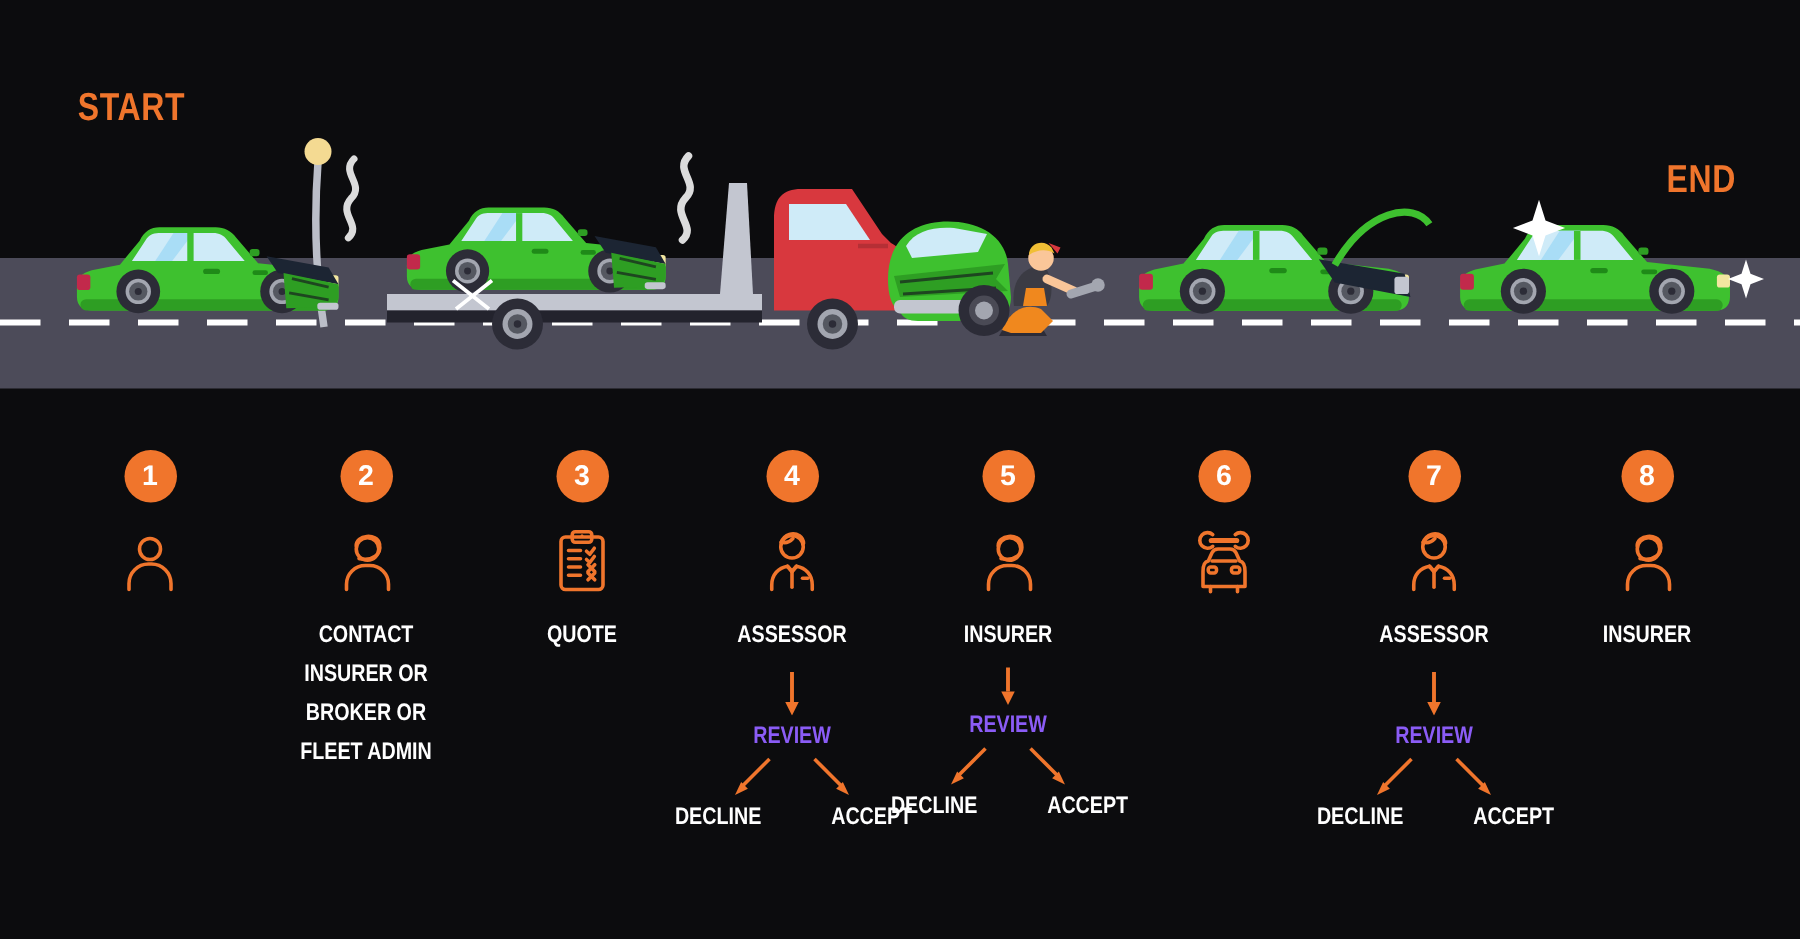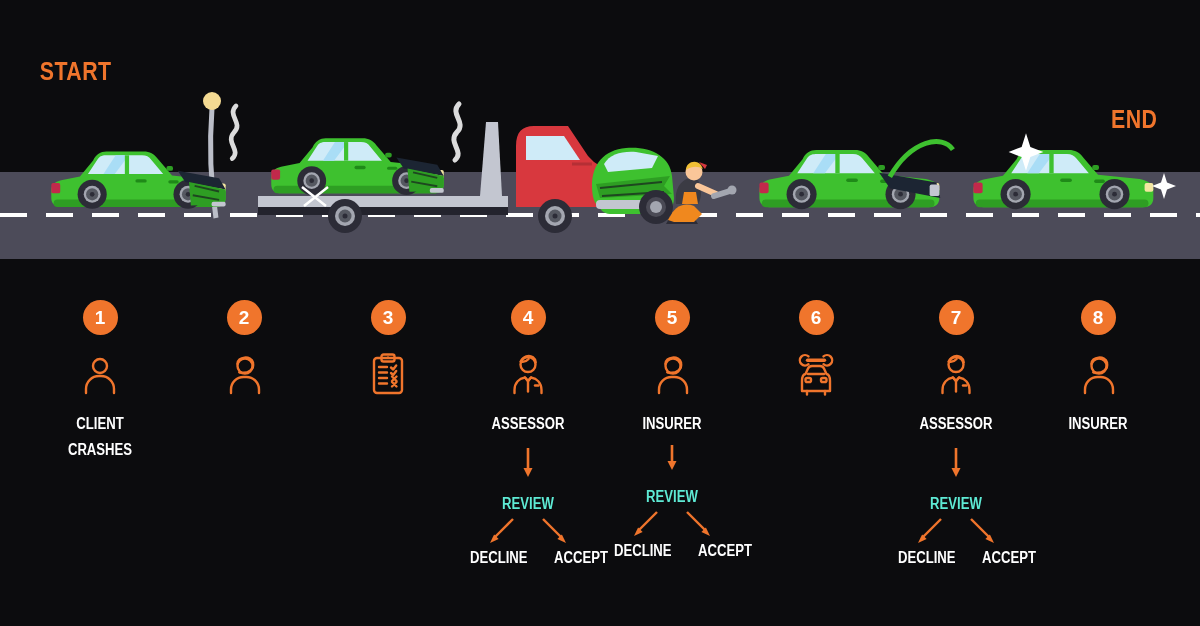--- a/index.html
+++ b/index.html
@@ -8,37 +8,37 @@
     background:#0C0C0E;
     font-family:"Liberation Sans", sans-serif;
   }
   .stage{position:absolute;inset:0;}
   
   .cond{transform:scaleX(.82);transform-origin:50% 50%;display:block;}
   .marker{
     position:absolute;top:56px;color:#F0752C;font-size:26px;font-weight:700;
     letter-spacing:.5px;
   }
-  .marker.start{left:32px;}
+  .marker.start{left:44px;}
   .marker.end{left:1106px;margin-top:48px;}
   .scene{position:absolute;left:0;top:0;}
   
   .step{position:absolute;top:300px;width:144px;text-align:center;}
   .step .num{
     width:35px;height:35px;border-radius:50%;background:#F0752C;color:#fff;
     font-size:19px;font-weight:700;line-height:35px;margin:0 auto;text-align:center;
   }
   .step .ic{height:50px;margin-top:15px;display:flex;align-items:center;justify-content:center;}
   .step .label{margin-top:11px;color:#fff;font-size:16px;font-weight:700;line-height:26px;}
   
   .flow{position:absolute;top:447px;width:144px;text-align:center;}
   .flow .varrow{display:block;margin:0 auto;}
-  .flow .review{color:#5eead4;font-size:16px;font-weight:700;line-height:22px;margin-top:16px;}
+  .flow .review{color:#8b5cf6;font-size:16px;font-weight:700;line-height:22px;margin-top:3px;}
   .flow .diag{display:block;margin:2px auto 0;}
-  .flow .row{display:flex;justify-content:space-between;margin-top:1px;margin-left:20px;}
+  .flow .row{display:flex;justify-content:space-between;margin-top:1px;}
   .flow .row div{width:66px;color:#fff;font-size:16px;font-weight:700;line-height:20px;}
   .flow .row .dec{margin-left:-12px;}
   .flow .row .acc{margin-right:-14px;text-align:right;}
   svg{display:block;}
 </style>
 </head>
 <body>
 
 <svg width="0" height="0" style="position:absolute" aria-hidden="true">
 <defs>
@@ -169,53 +169,58 @@
   </svg>
 
   <div class="step" style="left:28px">
     <div class="num">1</div>
     <div class="ic">
       <svg width="48" height="48" viewBox="0 0 48 48" fill="none" stroke="#F0752C" stroke-width="2.4" stroke-linecap="round" stroke-linejoin="round">
         <circle cx="24" cy="15" r="7"></circle>
         <path d="M10,42 V38 C10,30.8 15.8,25 23,25 H25 C32.2,25 38,30.8 38,38 V42"></path>
       </svg>
     </div>
-    <div class="label">
-      <div class="cond">CLIENT</div>
-      <div class="cond">CRASHES</div>
-    </div>
   </div>
 
   <div class="step" style="left:172px">
     <div class="num">2</div>
     <div class="ic">
       <svg width="48" height="48" viewBox="0 0 48 48" fill="none" stroke="#F0752C" stroke-width="2.4" stroke-linecap="round" stroke-linejoin="round">
         <circle cx="25" cy="15" r="7.5"></circle>
         <path d="M17.5,13 C17,5.5 31.5,4 33,11.5"></path>
         <path d="M33,12 C34.5,18.5 28,23 20.5,21.5"></path>
         <circle cx="19.6" cy="21.3" r="1.4" fill="#F0752C" stroke="none"></circle>
         <path d="M11,42 V38.5 C11,31.5 16.6,26 23.6,26 H26.4 C33.4,26 39,31.5 39,38.5 V42"></path>
       </svg>
+    </div>
+    <div class="label">
+      <div class="cond">CONTACT</div>
+      <div class="cond">INSURER OR</div>
+      <div class="cond">BROKER OR</div>
+      <div class="cond">FLEET ADMIN</div>
     </div>
   </div>
 
   <div class="step" style="left:316px">
     <div class="num">3</div>
     <div class="ic">
       <svg width="48" height="48" viewBox="0 0 48 48" fill="none" stroke="#F0752C" stroke-width="2.4" stroke-linecap="round" stroke-linejoin="round">
         <rect x="10" y="7" width="28" height="35" rx="3"></rect>
         <rect x="17.5" y="3.5" width="13" height="7" rx="2"></rect>
         <circle cx="24" cy="6.2" r="1" fill="#F0752C" stroke="none"></circle>
         <path d="M15,16 h8 M15,21.5 h8 M15,27 h8 M15,32.5 h8"></path>
         <path d="M27,16.5 l2.2,2 3,-4"></path>
         <path d="M27,22 l2.2,2 3,-4"></path>
         <path d="M28,25.5 l4.5,4.5 M32.5,25.5 l-4.5,4.5"></path>
         <path d="M28,31 l4.5,4.5 M32.5,31 l-4.5,4.5"></path>
       </svg>
     </div>
+    <div class="label">
+      <div class="cond">QUOTE</div>
+    </div>
   </div>
 
   <div class="step" style="left:456px">
     <div class="num">4</div>
     <div class="ic">
       <svg width="48" height="48" viewBox="0 0 48 48" fill="none" stroke="#F0752C" stroke-width="2.4" stroke-linecap="round" stroke-linejoin="round">
         <path d="M16.5,13.5 a7.5,7.5 0 1 0 15,0 a7.5,7.5 0 1 0 -15,0"></path>
         <path d="M16.8,10.5 C19,5 25,3.5 29,6.2 C31,7.6 31.6,9.4 31.7,11.3"></path>
         <path d="M16.8,10.5 C19.6,11.2 22.6,10.2 24.6,8"></path>
         <path d="M10.5,42 V39 C10.5,32 15,27.5 21,26.5 L24,30 L27,26.5 C33,27.5 37.5,32 37.5,39 V42"></path>

